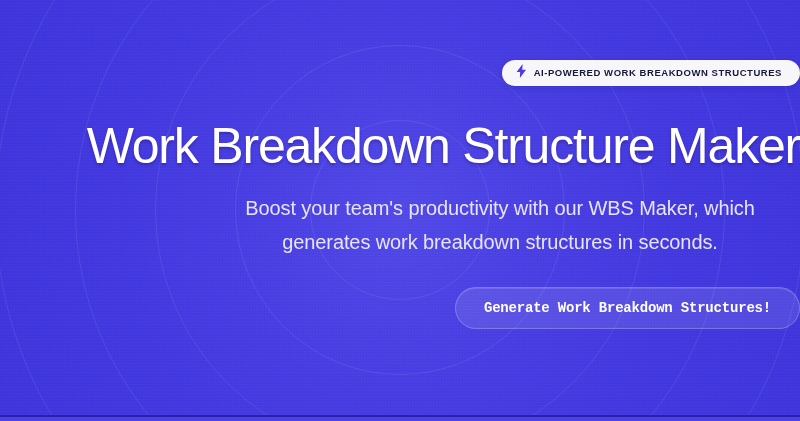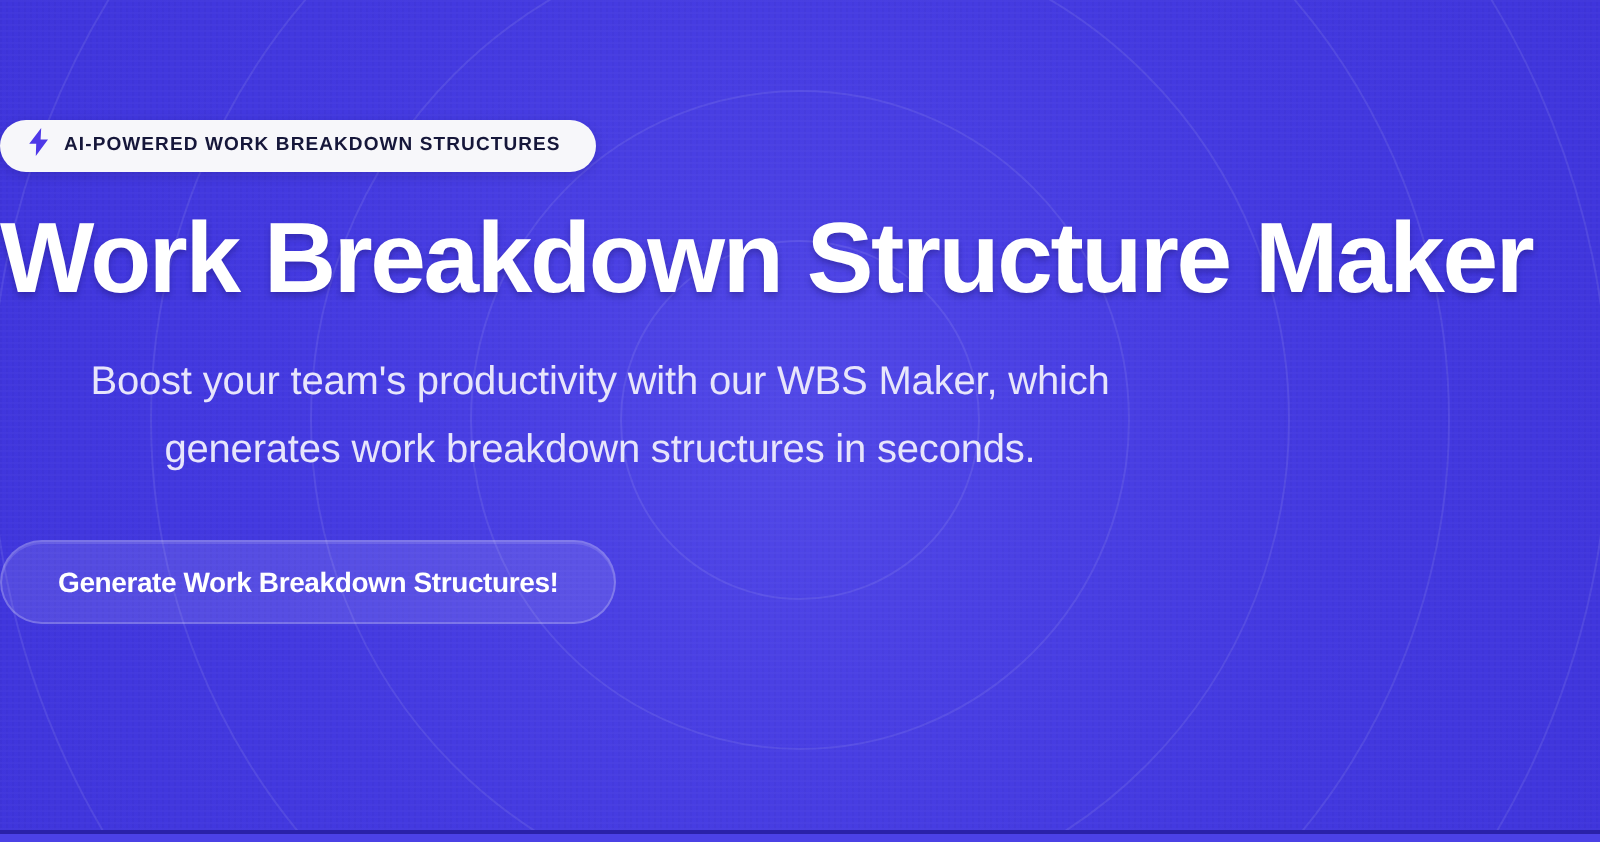--- a/index.html
+++ b/index.html
@@ -17,21 +17,21 @@
 
   .hero {
     position: relative;
     width: 800px;
     height: 415px;
     background: #4339E0;
     background-image: radial-gradient(circle at 50% 52%, #5249E8 0%, #4a40e4 28%, #4339E0 60%, #3f35dc 100%);
     overflow: hidden;
     display: flex;
     flex-direction: column;
-    align-items: flex-start;
+    align-items: flex-end;
   }
 
   
   .rings {
     position: absolute;
     left: 0; top: 0;
     width: 800px;
     height: 415px;
     pointer-events: none;
   }
@@ -81,23 +81,23 @@
     color: #16173A;
     white-space: nowrap;
     line-height: 1;
   }
   .bolt-icon { display: block; }
 
   
   .title {
     position: relative;
     z-index: 3;
-    margin-top: 16px;
+    margin-top: 33px;
     font-size: 50px;
-    font-weight: bold;
+    font-weight: normal;
     color: #FFFFFF;
     letter-spacing: -1.2px;
     line-height: 1.08;
     text-align: center;
     white-space: nowrap;
     text-shadow: 0 2px 3px rgba(18,10,80,0.30);
   }
 
   
   .subtitle {
@@ -125,20 +125,21 @@
     color: #FFFFFF;
     font-size: 14px;
     font-weight: bold;
     letter-spacing: -0.2px;
     display: inline-flex;
     align-items: center;
     justify-content: center;
     cursor: pointer;
     white-space: nowrap;
     box-shadow: inset 0 1px 0 rgba(255,255,255,0.12);
+    font-family: Liberation Mono, monospace;
   }
 
   .divider {
     width: 800px;
     height: 2px;
     background: #2A21A8;
   }
   .footer-strip {
     width: 800px;
     height: 4px;

